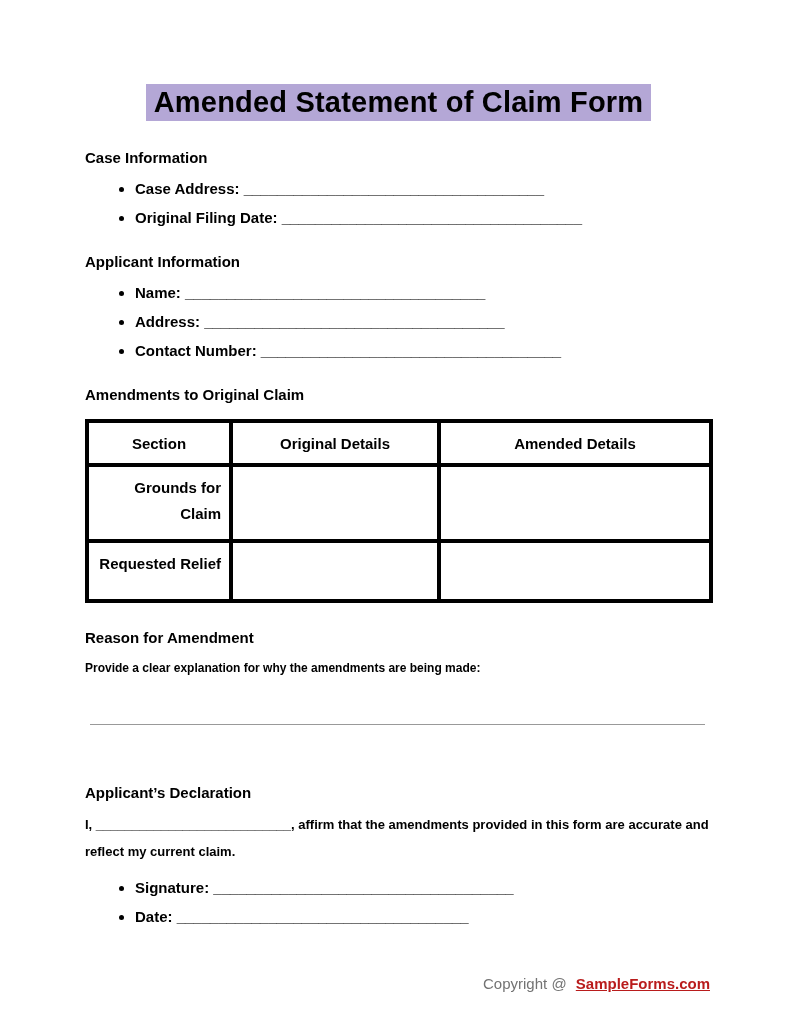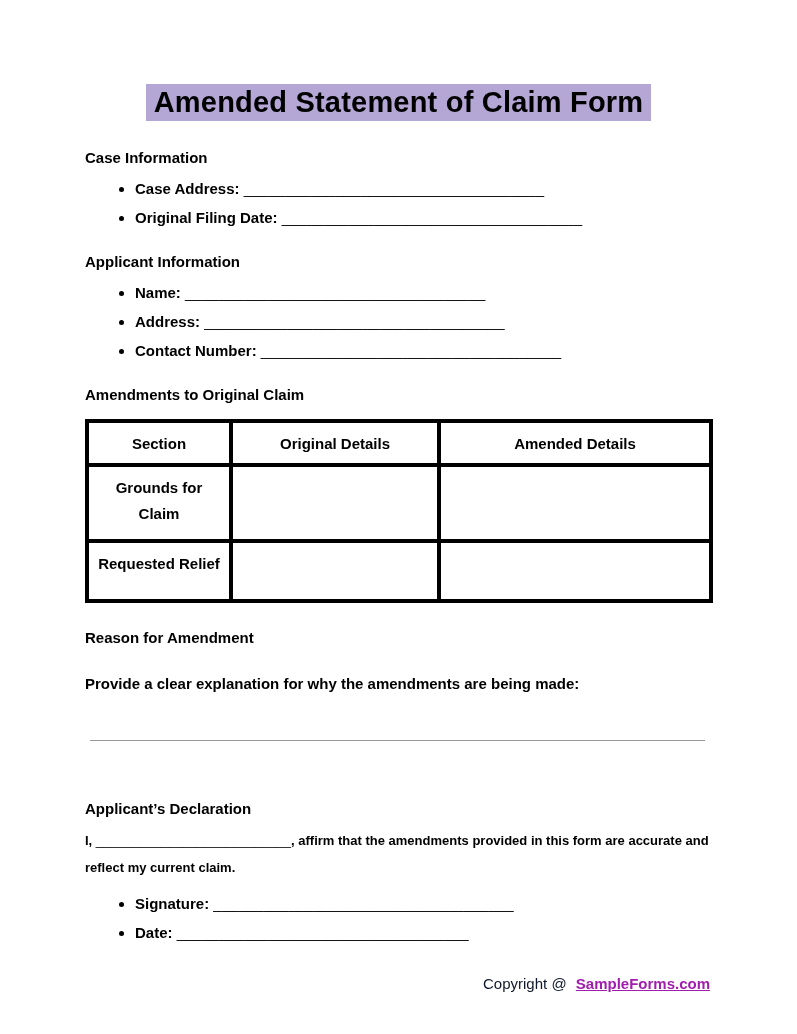--- a/index.html
+++ b/index.html
@@ -42,21 +42,21 @@
     margin: 13px 0 0 0;
     padding-left: 50px;
     font-size: 15px;
     font-weight: bold;
   }
   .bullet-list li {
     margin-bottom: 10px;
     line-height: 19px;
   }
   .blank-line {
-    font-weight: normal;
+    font-weight: bold;
     letter-spacing: 0;
     white-space: nowrap;
   }
   table.amend-table {
     border-collapse: collapse;
     margin-top: 16px;
     table-layout: fixed;
     width: 624px;
   }
   table.amend-table th,
@@ -70,34 +70,34 @@
     text-align: center;
     height: 44px;
     vertical-align: middle;
     padding: 4px;
   }
   .col-section  { width: 144px; }
   .col-original { width: 208px; }
   .col-amended  { width: 272px; }
   table.amend-table td {
     vertical-align: top;
-    text-align: center;
+    text-align: right;
     padding: 8px 8px 12px 8px;
   }
   td.row-label {
     font-weight: bold;
     line-height: 26px;
   }
   tr.row-grounds td  { height: 70px; }
   tr.row-relief td   { height: 60px; }
   tr.row-other td    { height: 46px; }
   .instruction {
-    font-size: 15px;
-    font-weight: bold;
-    margin: 27px 0 0 0;
+    font-size: 12px;
+    font-weight: bold;
+    margin: 11px 0 0 0;
     line-height: 22px;
   }
   .write-line {
     margin: 44px 0 0 5px;
     width: 615px;
     border-bottom: 1px solid #999999;
     height: 1px;
   }
   .mt-declaration { margin-top: 59px; }
   .declaration-text {
@@ -107,25 +107,25 @@
     line-height: 27px;
   }
   .footer {
     position: absolute;
     right: 87px;
     bottom: 42px;
     font-size: 15px;
     white-space: nowrap;
   }
   .footer .copy-prefix {
-    color: #0f172a;
+    color: #737373;
     font-weight: normal;
   }
   .footer .brand-link {
-    color: #a21caf;
+    color: #b91c1c;
     font-weight: bold;
     text-decoration: underline;
     margin-left: 5px;
     cursor: pointer;
   }
 </style>
 </head>
 <body>
 
 <div class="page">

